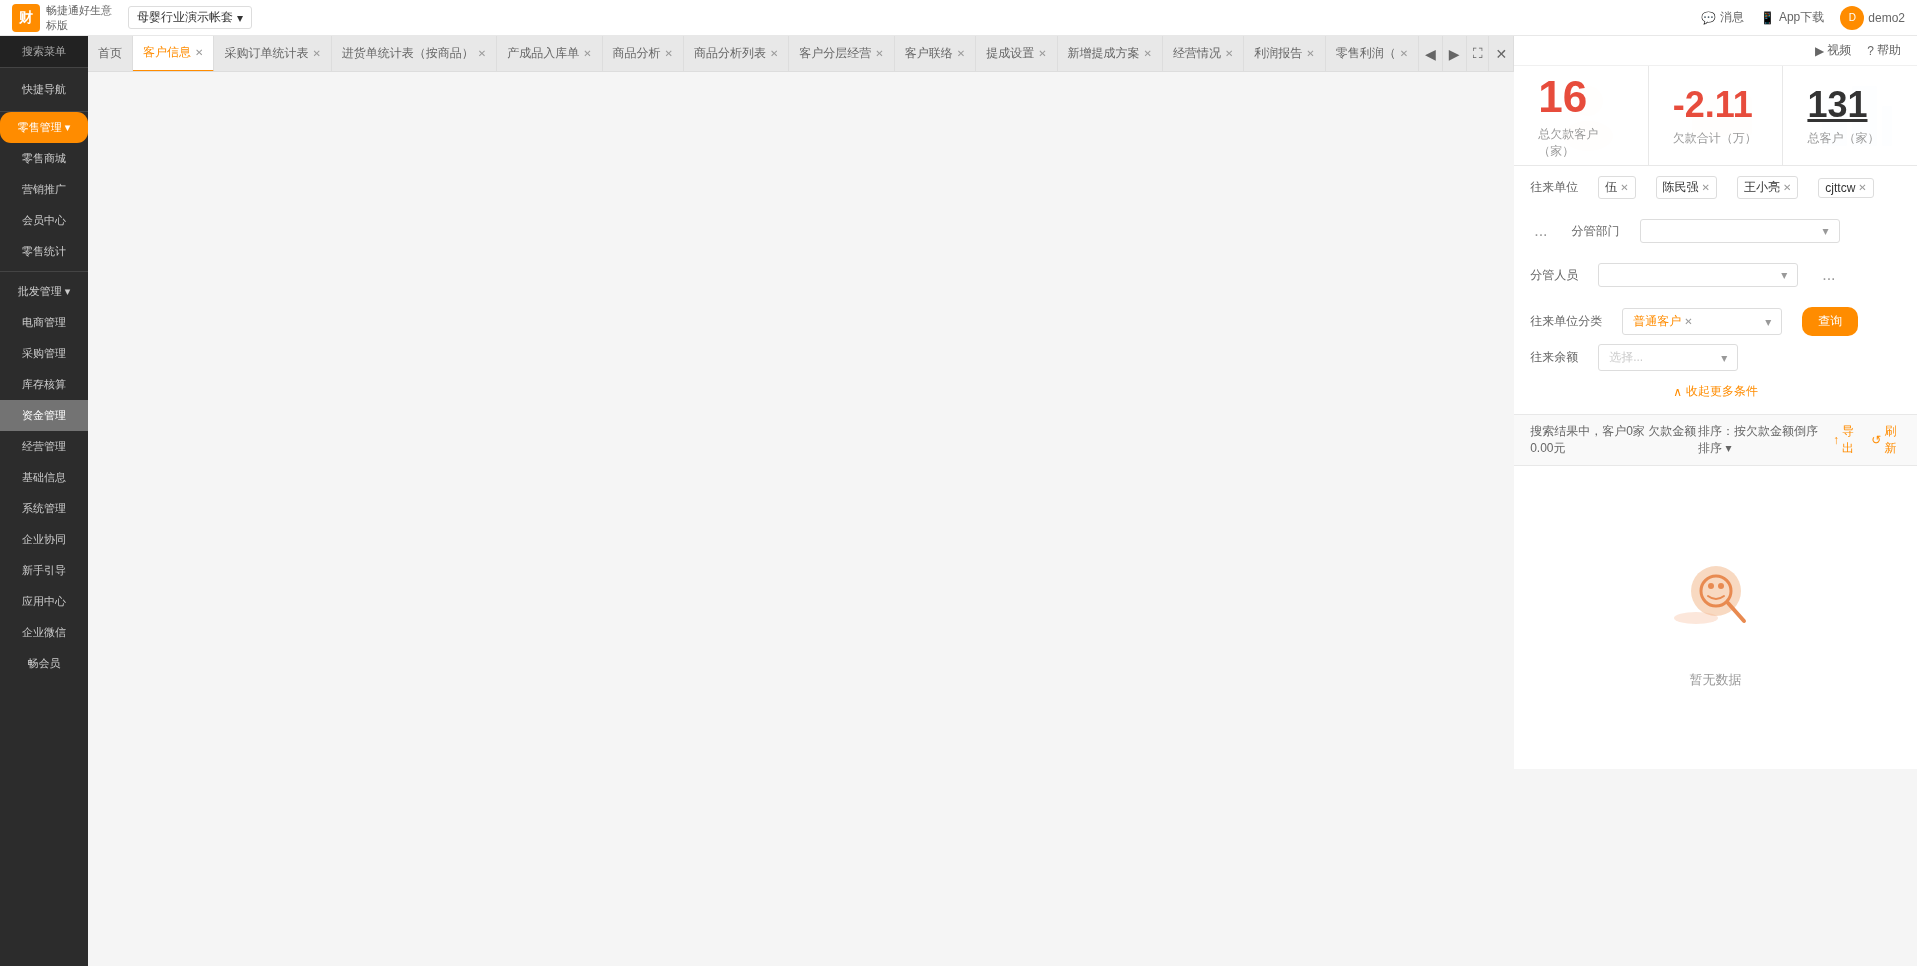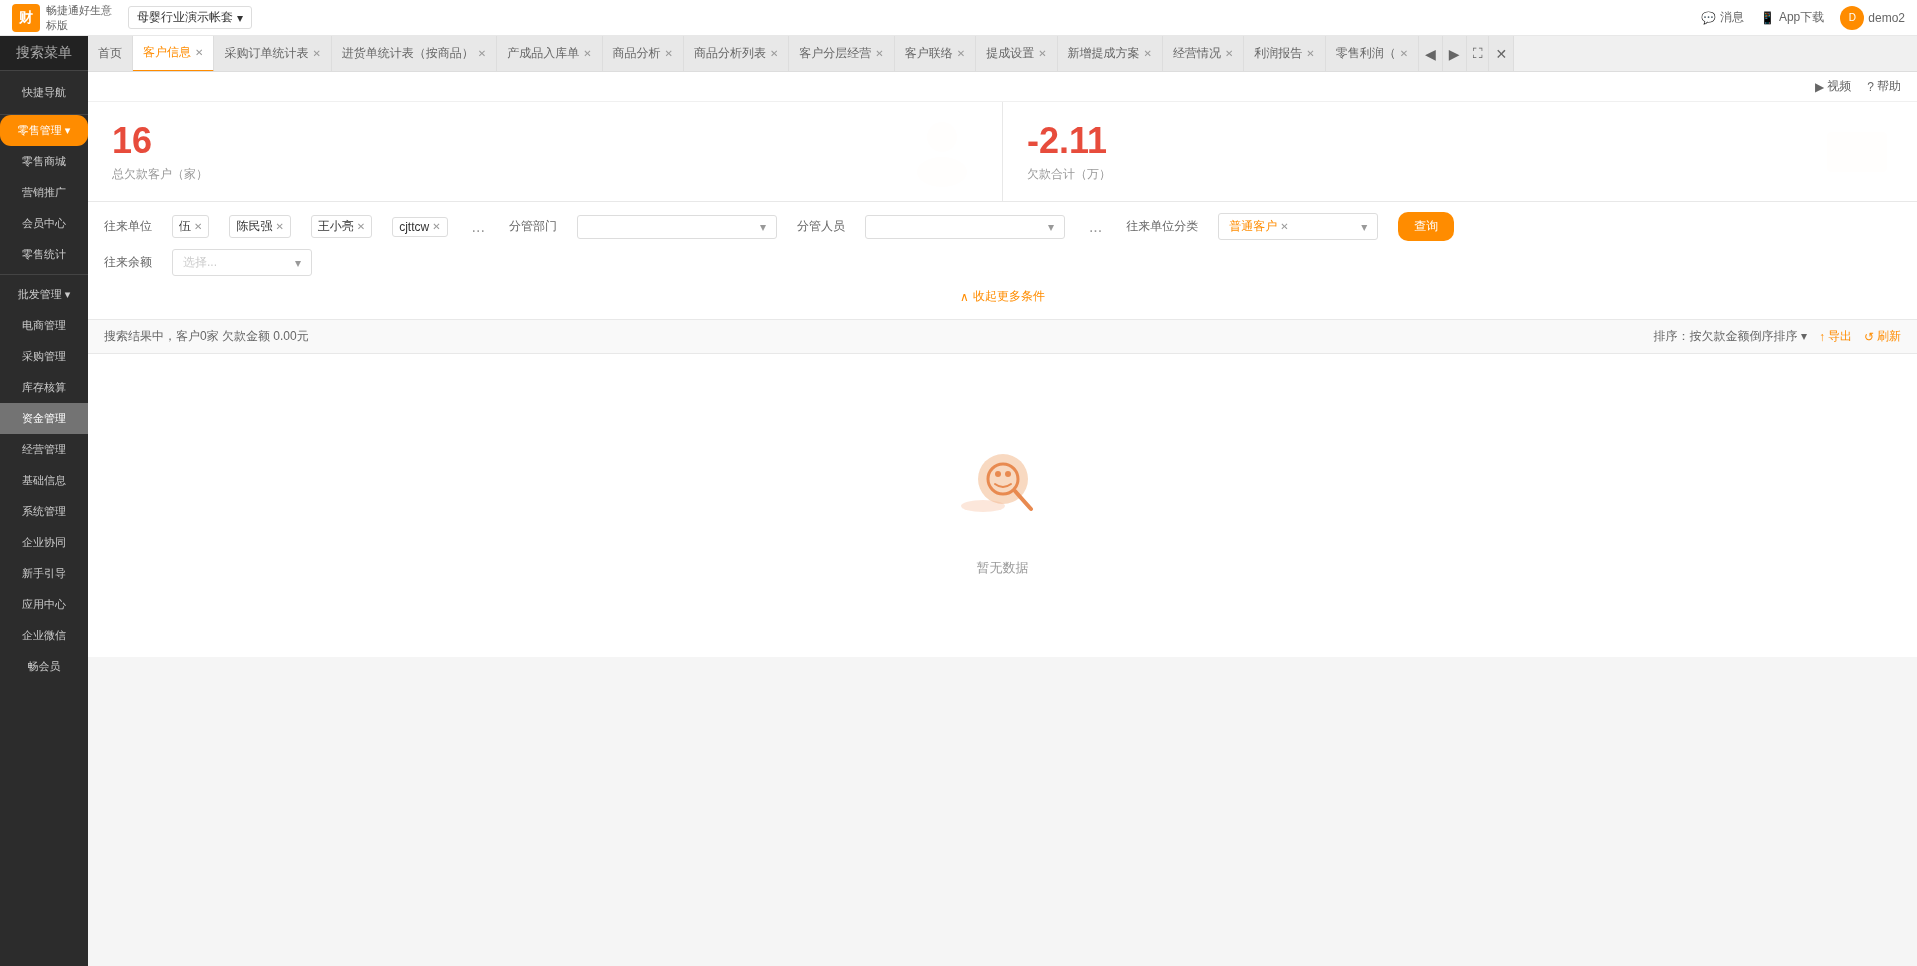--- a/index.html
+++ b/index.html
@@ -14,27 +14,27 @@
     .store-selector { display: flex; align-items: center; gap: 4px; font-size: 12px; color: #333; cursor: pointer; padding: 2px 8px; border: 1px solid #ddd; border-radius: 3px; margin-left: 8px; }
     .top-bar-right { display: flex; align-items: center; gap: 16px; }
     .top-bar-action { display: flex; align-items: center; gap: 4px; font-size: 12px; color: #666; cursor: pointer; }
     .avatar { width: 24px; height: 24px; border-radius: 50%; background: #ff8c00; display: flex; align-items: center; justify-content: center; color: white; font-size: 10px; }
 
     
     .main-layout { display: flex; flex: 1; overflow: hidden; }
 
     
     .sidebar { width: 88px; background: #2c2c2c; display: flex; flex-direction: column; flex-shrink: 0; overflow-y: auto; }
-    .sidebar-search { padding: 8px 6px; background: #222; color: #aaa; font-size: 14px; text-align: center; cursor: pointer; border-bottom: 1px solid #444; }
+    .sidebar-search { padding: 8px 6px; background: #222; color: #aaa; font-size: 11px; text-align: center; cursor: pointer; border-bottom: 1px solid #444; }
     .sidebar-nav { padding: 6px 0; border-bottom: 1px solid #444; }
     .sidebar-item { padding: 8px 4px; text-align: center; color: #ccc; font-size: 11px; cursor: pointer; }
     .sidebar-item.active { background: #ff8c00; color: white; border-radius: 11px; }
 
     
-    .content-area { flex: 1; display: flex; flex-direction: column; overflow: hidden; }
+    .content-area { flex: 1; display: flex; flex-direction: row; overflow: hidden; }
 
     
     .tab-bar { height: 36px; background: #f0f0f0; border-bottom: 1px solid #ddd; display: flex; align-items: center; flex-shrink: 0; overflow: hidden; }
     .tab-item { height: 36px; display: flex; align-items: center; padding: 0 10px; font-size: 12px; cursor: pointer; border-right: 1px solid #ddd; white-space: nowrap; gap: 4px; color: #666; background: #e8e8e8; }
     .tab-item.active { background: #fff; color: #ff8c00; border-bottom: 2px solid #ff8c00; }
     .tab-item .tab-close { color: #999; font-size: 10px; cursor: pointer; }
     .tab-nav-btn { padding: 0 6px; cursor: pointer; color: #666; font-size: 14px; height: 36px; display: flex; align-items: center; background: #e8e8e8; border-right: 1px solid #ddd; }
 
     
     .page-content { flex: 1; overflow-y: auto; background: #f5f5f5; }
@@ -268,21 +268,21 @@
             <div style="display:flex;align-items:center;gap:3px;font-size:12px;color:#666;cursor:pointer;">
               <span>?</span>
               <span>帮助</span>
             </div>
           </div>
         </div>
         <div class="stats-row">
 
           <div class="stat-section">
             <div class="stat-content">
-              <div class="stat-value red" style="font-size:36px;">16</div>
+              <div class="stat-value red" style="font-size:44px;">16</div>
               <div class="stat-label">总欠款客户（家）</div>
             </div>
             <div class="stat-bg">
               <svg width="80" height="80" viewBox="0 0 80 80" fill="#ff8c00" opacity="0.15">
                 <circle cx="40" cy="25" r="15"></circle>
                 <ellipse cx="40" cy="60" rx="25" ry="15"></ellipse>
               </svg>
             </div>
           </div>
 
@@ -293,20 +293,33 @@
             </div>
             <div class="stat-bg">
               <svg width="80" height="80" viewBox="0 0 80 80" fill="#ff8c00" opacity="0.12">
                 <rect x="10" y="20" width="60" height="40" rx="4"></rect>
                 <rect x="25" y="30" width="30" height="5" rx="2"></rect>
                 <rect x="25" y="42" width="20" height="5" rx="2"></rect>
               </svg>
             </div>
           </div>
 
+          <div class="stat-section">
+            <div class="stat-content">
+              <div class="stat-value" style="font-size:36px;font-weight:bold;text-decoration:underline;cursor:pointer;">131</div>
+              <div class="stat-label">总客户（家）</div>
+            </div>
+            <div class="stat-bg">
+              <svg width="80" height="80" viewBox="0 0 80 80" fill="#66bbdd" opacity="0.2">
+                <rect x="5" y="20" width="25" height="50" rx="2"></rect>
+                <rect x="35" y="10" width="25" height="60" rx="2"></rect>
+                <rect x="65" y="30" width="10" height="40" rx="2"></rect>
+              </svg>
+            </div>
+          </div>
         </div>
       </div>
 
       <div class="filter-area">
         <div class="filter-row">
 
           <span class="filter-label">往来单位</span>
           <div class="filter-tag">
             <span>伍</span>
             <span class="tag-close">✕</span>

